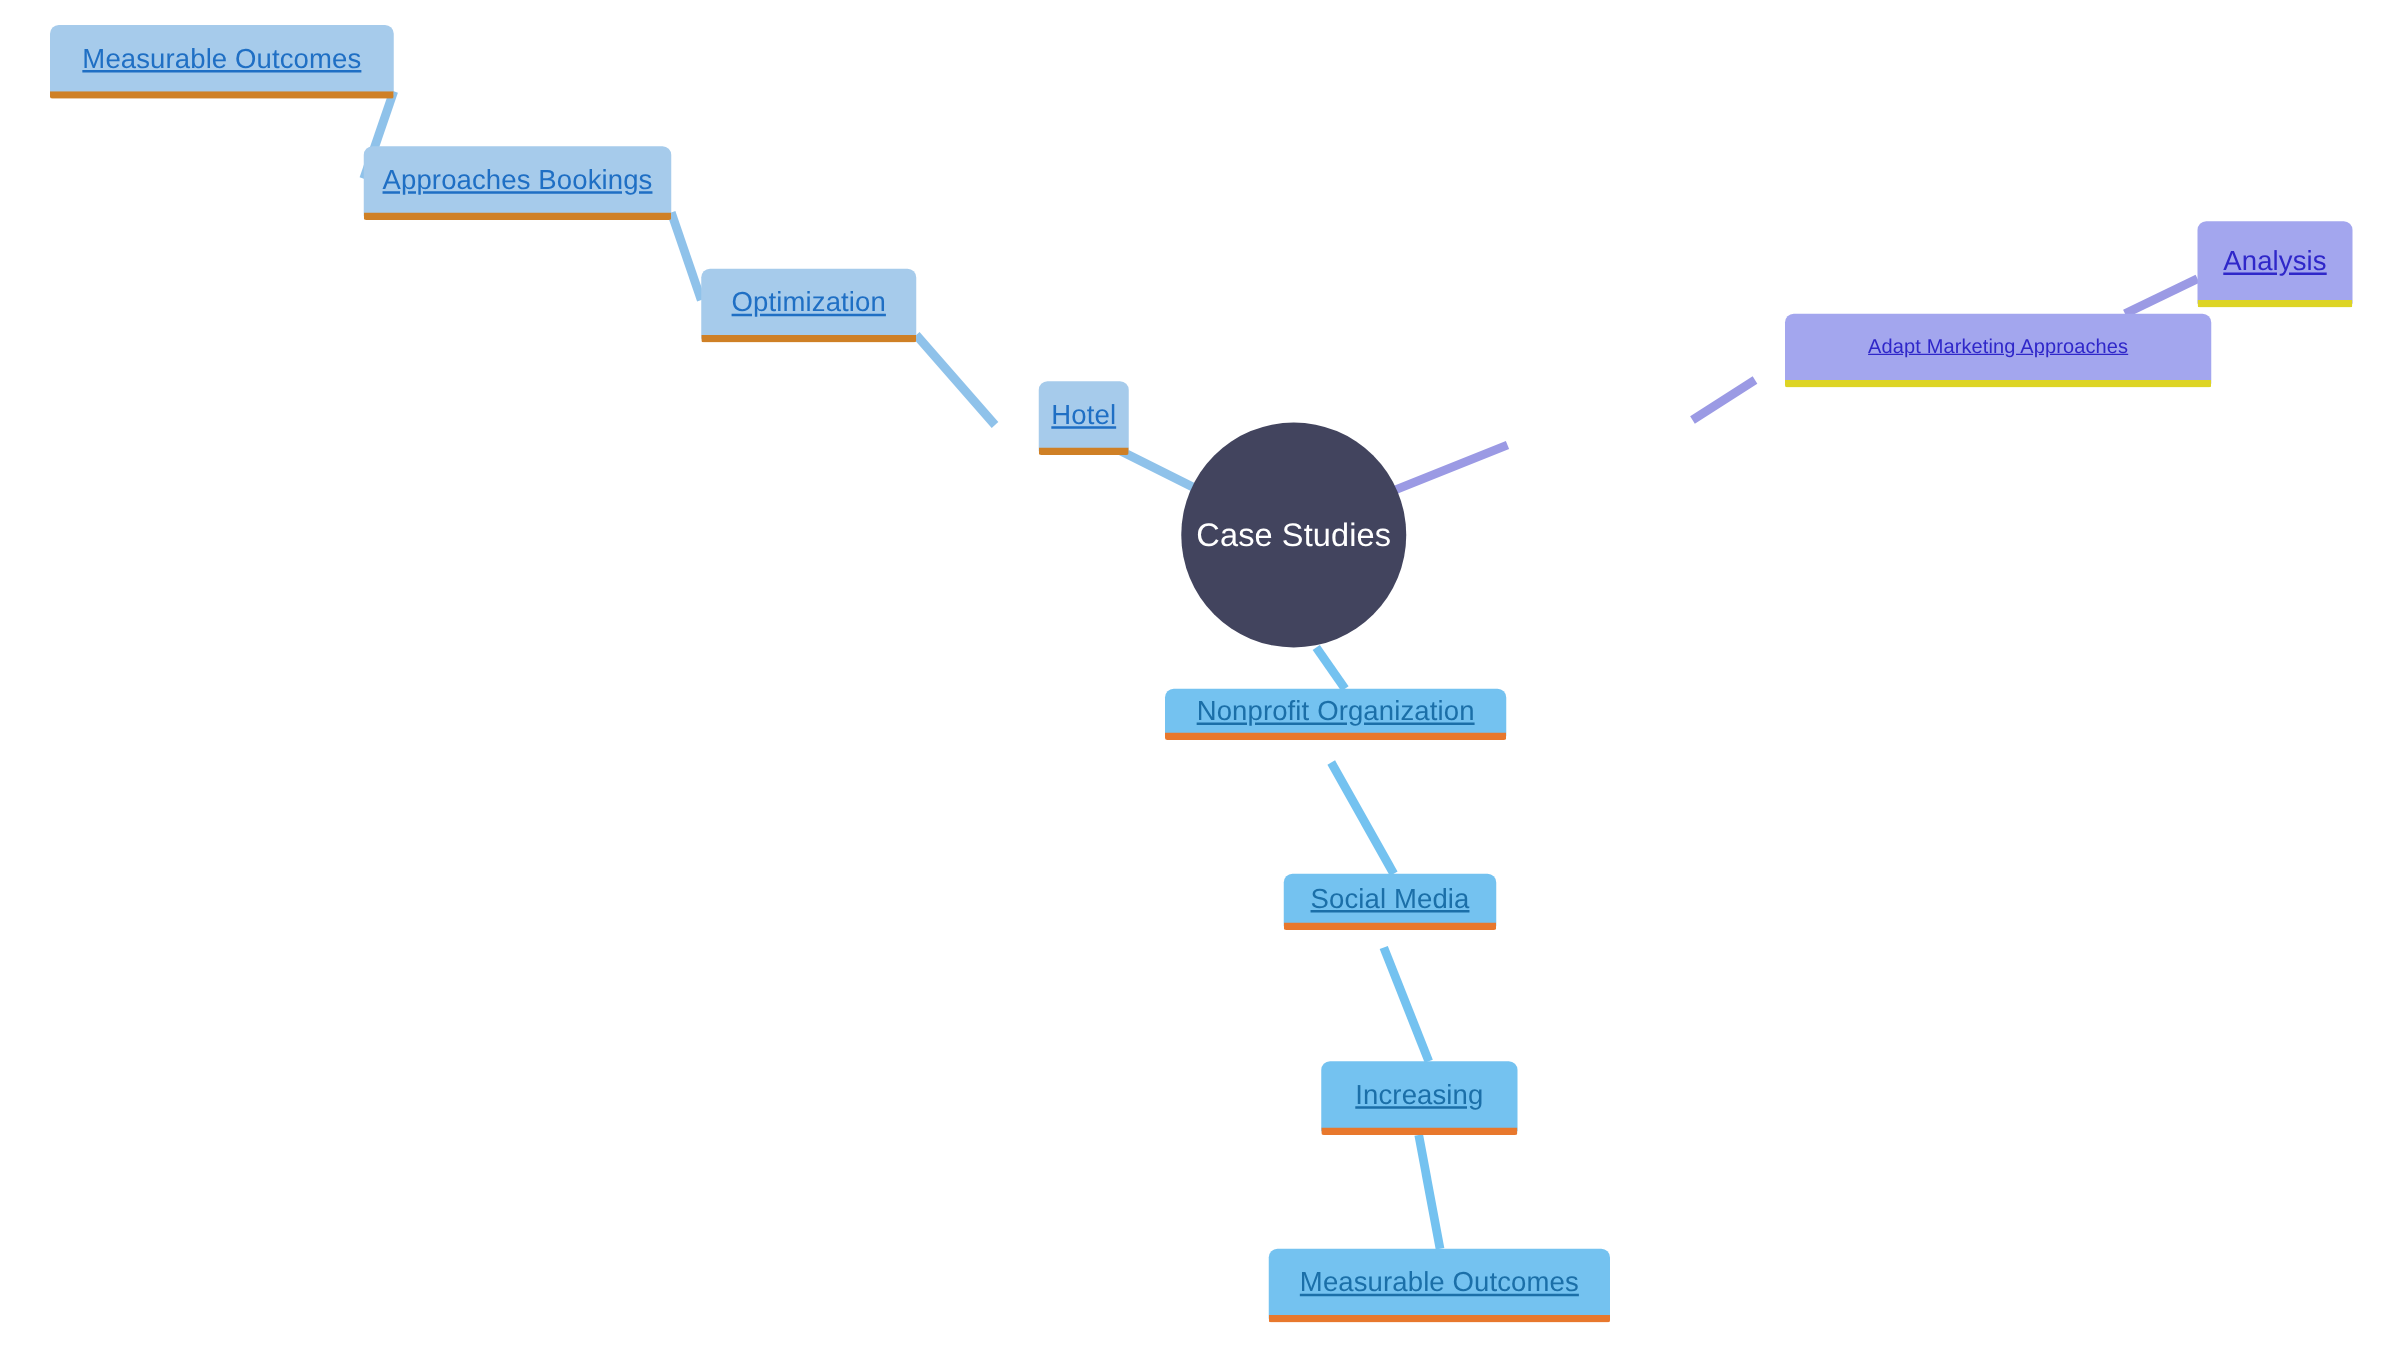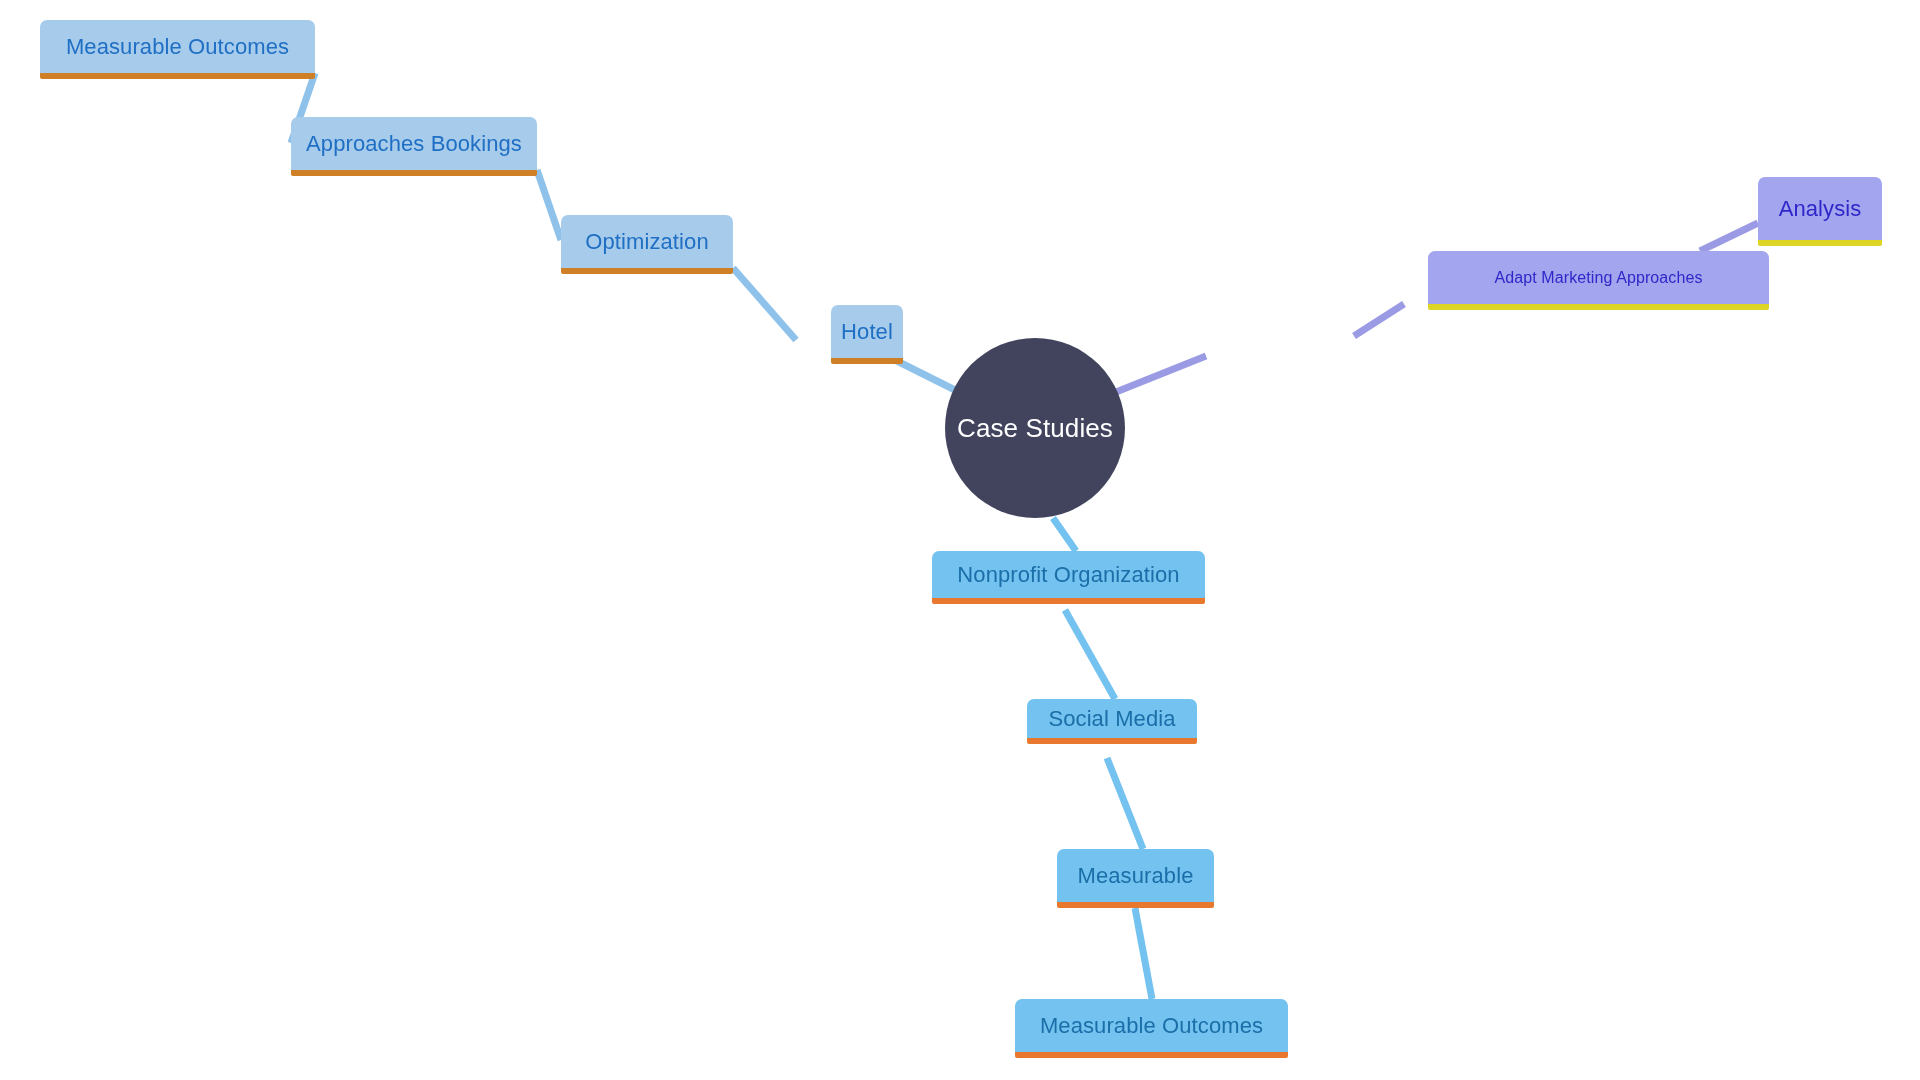--- a/index.html
+++ b/index.html
@@ -45,20 +45,21 @@
   .node .node-label {
     display: block;
     line-height: 1;
   }
 
   
   .node.rect {
     border-bottom-style: solid;
     border-bottom-left-radius: 2px;
     border-bottom-right-radius: 2px;
+    text-decoration: underline;
   }
 
   .node.hub {
     border-radius: 50%;
     color: #ffffff;
   }
 </style>
 </head>
 <body>
 
@@ -91,26 +92,26 @@
       </div>
       <div class="node rect" style="left: 40px; top: 20px; width: 275px; height: 59px; background: rgb(166, 203, 235); color: rgb(31, 111, 196); font-size: 22px; border-bottom: 6px solid rgb(207, 128, 38);">
         <span class="node-label">Measurable Outcomes</span>
       </div>
       <div class="node rect" style="left: 1392px; top: 251px; width: 341px; height: 59px; background: rgb(163, 166, 238); color: rgb(47, 39, 201); font-size: 16px; border-bottom: 6px solid rgb(221, 212, 37); margin-left: 36px;">
         <span class="node-label">Adapt Marketing Approaches</span>
       </div>
       <div class="node rect" style="left: 1758px; top: 177px; width: 124px; height: 69px; background: rgb(163, 166, 238); color: rgb(47, 39, 201); font-size: 22px; border-bottom: 6px solid rgb(221, 212, 37);">
         <span class="node-label">Analysis</span>
       </div>
-      <div class="node rect" style="left: 932px; top: 551px; width: 273px; height: 53px; background: rgb(116, 194, 240); color: rgb(27, 111, 168); font-size: 22px; border-bottom: 6px solid rgb(232, 120, 45);">
+      <div class="node rect" style="left: 932px; top: 551px; width: 273px; height: 41px; background: rgb(116, 194, 240); color: rgb(27, 111, 168); font-size: 22px; border-bottom: 6px solid rgb(232, 120, 45);">
         <span class="node-label">Nonprofit Organization</span>
       </div>
       <div class="node rect" style="left: 1027px; top: 699px; width: 170px; height: 45px; background: rgb(116, 194, 240); color: rgb(27, 111, 168); font-size: 22px; border-bottom: 6px solid rgb(232, 120, 45);">
         <span class="node-label">Social Media</span>
       </div>
       <div class="node rect" style="left: 1057px; top: 849px; width: 157px; height: 59px; background: rgb(116, 194, 240); color: rgb(27, 111, 168); font-size: 22px; border-bottom: 6px solid rgb(232, 120, 45);">
-        <span class="node-label">Measurable</span>
+        <span class="node-label">Increasing</span>
       </div>
       <div class="node rect" style="left: 1015px; top: 999px; width: 273px; height: 59px; background: rgb(116, 194, 240); color: rgb(27, 111, 168); font-size: 22px; border-bottom: 6px solid rgb(232, 120, 45);">
         <span class="node-label">Measurable Outcomes</span>
       </div>
     </div>
 </div>
 
 </body></html>

